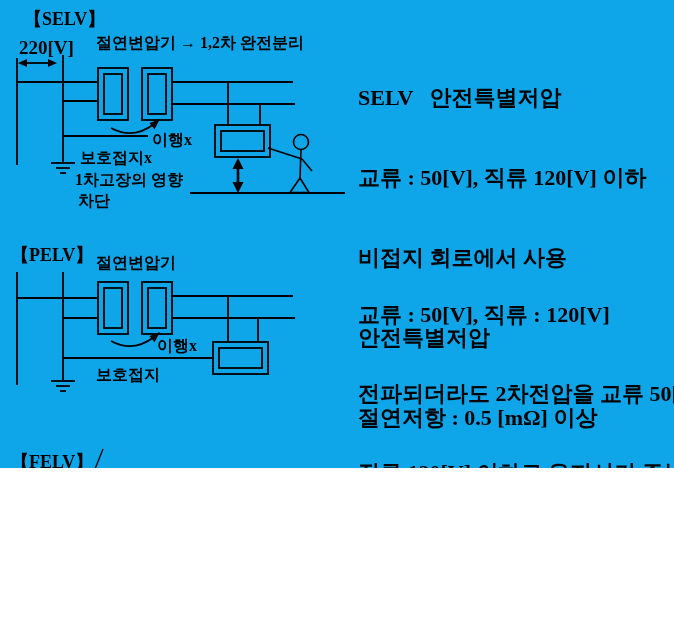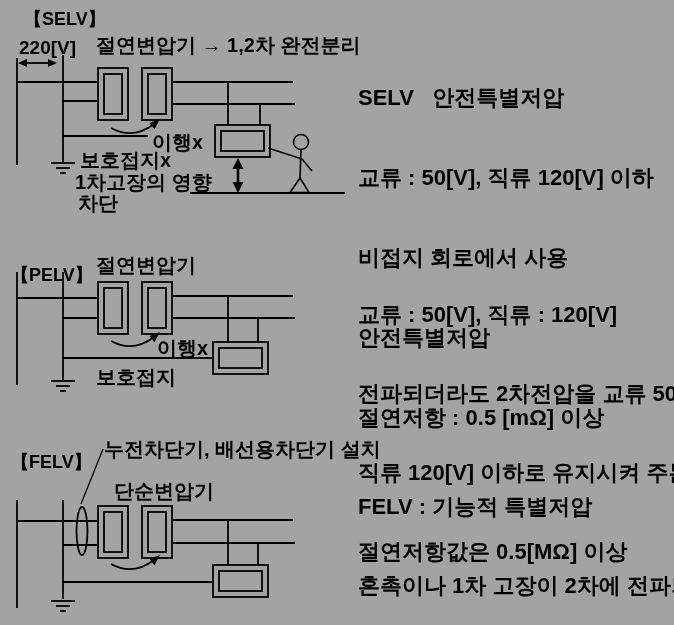--- a/index.html
+++ b/index.html
@@ -1,24 +1,24 @@
 <!DOCTYPE html>
 <html><head>
 <meta charset="utf-8">
 <style>
   * { margin:0; padding:0; box-sizing:border-box; }
   html,body { background:#fff; }
   .canvas {
-    position:relative; width:674px; height:625px; background:#a3a3a3;
-    font-family:Liberation Sans, sans-serif; color:#000; overflow:hidden;
+    position:relative; width:674px; height:468px; background:#0ea5e9;
+    font-family:Liberation Serif, serif; color:#000; overflow:hidden;
   }
   svg.diagram-layer { position:absolute; left:0; top:0; }
   .lbl { position:absolute; font-weight:700; white-space:pre; line-height:1.12; color:#000; }
   .sec-title { font-size:18px; letter-spacing:0px; }
-  .dlbl { font-size:20px; }
+  .dlbl { font-size:16px; }
   .small { font-size:19px; }
   .notes { position:absolute; font-weight:700; font-size:22px; white-space:pre; color:#000; }
   .notes .note { height:28px; line-height:28px; }
   .notes.lh27 .note { height:27px; line-height:27px; }
 </style>
 </head>
 <body>
 
 <div class="canvas">
 
@@ -178,33 +178,32 @@
   <span class="lbl dlbl" style="left:78px; top:192px;">차단</span>
 
   <div class="notes" style="left:358px; top:32px;">
     <div class="note">SELV   안전특별저압</div>
     <div class="note">교류 : 50[V], 직류 120[V] 이하</div>
     <div class="note">비접지 회로에서 사용</div>
     <div class="note">안전특별저압</div>
     <div class="note">절연저항 : 0.5 [mΩ] 이상</div>
   </div>
 
-  <span class="lbl sec-title" style="left:11px; top:245px;margin-top:20px;">【PELV】</span>
+  <span class="lbl sec-title" style="left:11px; top:245px;">【PELV】</span>
   <span class="lbl dlbl" style="left:96px; top:254px;">절연변압기</span>
   <span class="lbl dlbl" style="left:157px; top:337px;">이행x</span>
   <span class="lbl dlbl" style="left:96px; top:366px;">보호접지</span>
 
   <div class="notes lh27" style="left:358px; top:249px;">
     <div class="note">교류 : 50[V], 직류 : 120[V]</div>
     <div class="note">전파되더라도 2차전압을 교류 50[V],</div>
     <div class="note">직류 120[V] 이하로 유지시켜 주는시스템</div>
     <div class="note">절연저항값은 0.5[MΩ] 이상</div>
   </div>
 
-  <span class="lbl dlbl" style="left:104px; top:438px;">누전차단기, 배선용차단기 설치</span>
   <span class="lbl sec-title" style="left:11px; top:452px;">【FELV】</span>
   <span class="lbl dlbl" style="left:114px; top:480px;">단순변압기</span>
 
   <div class="notes lh27" style="left:358px; top:441px;">
     <div class="note">FELV : 기능적 특별저압</div>
     <div class="note">혼촉이나 1차 고장이 2차에 전파되므로</div>
     <div class="note">변압기 1차에 누전차단기, 배선용차단기</div>
     
     
   </div>

